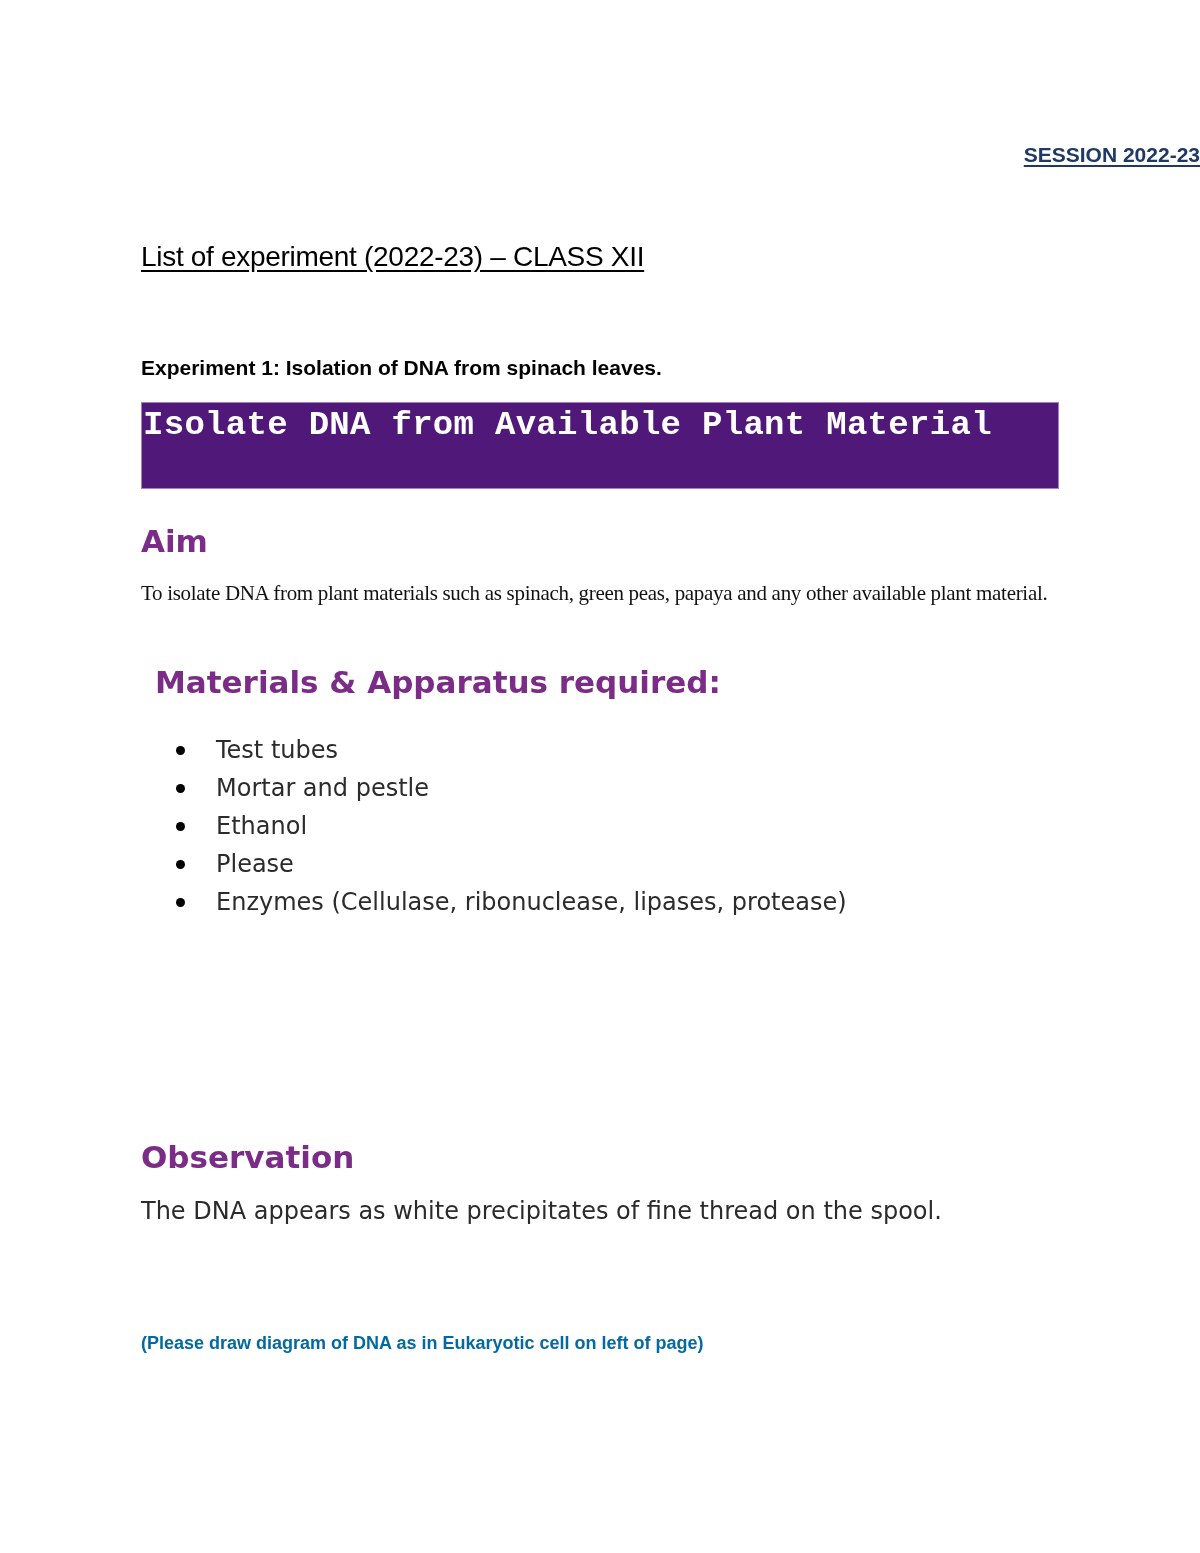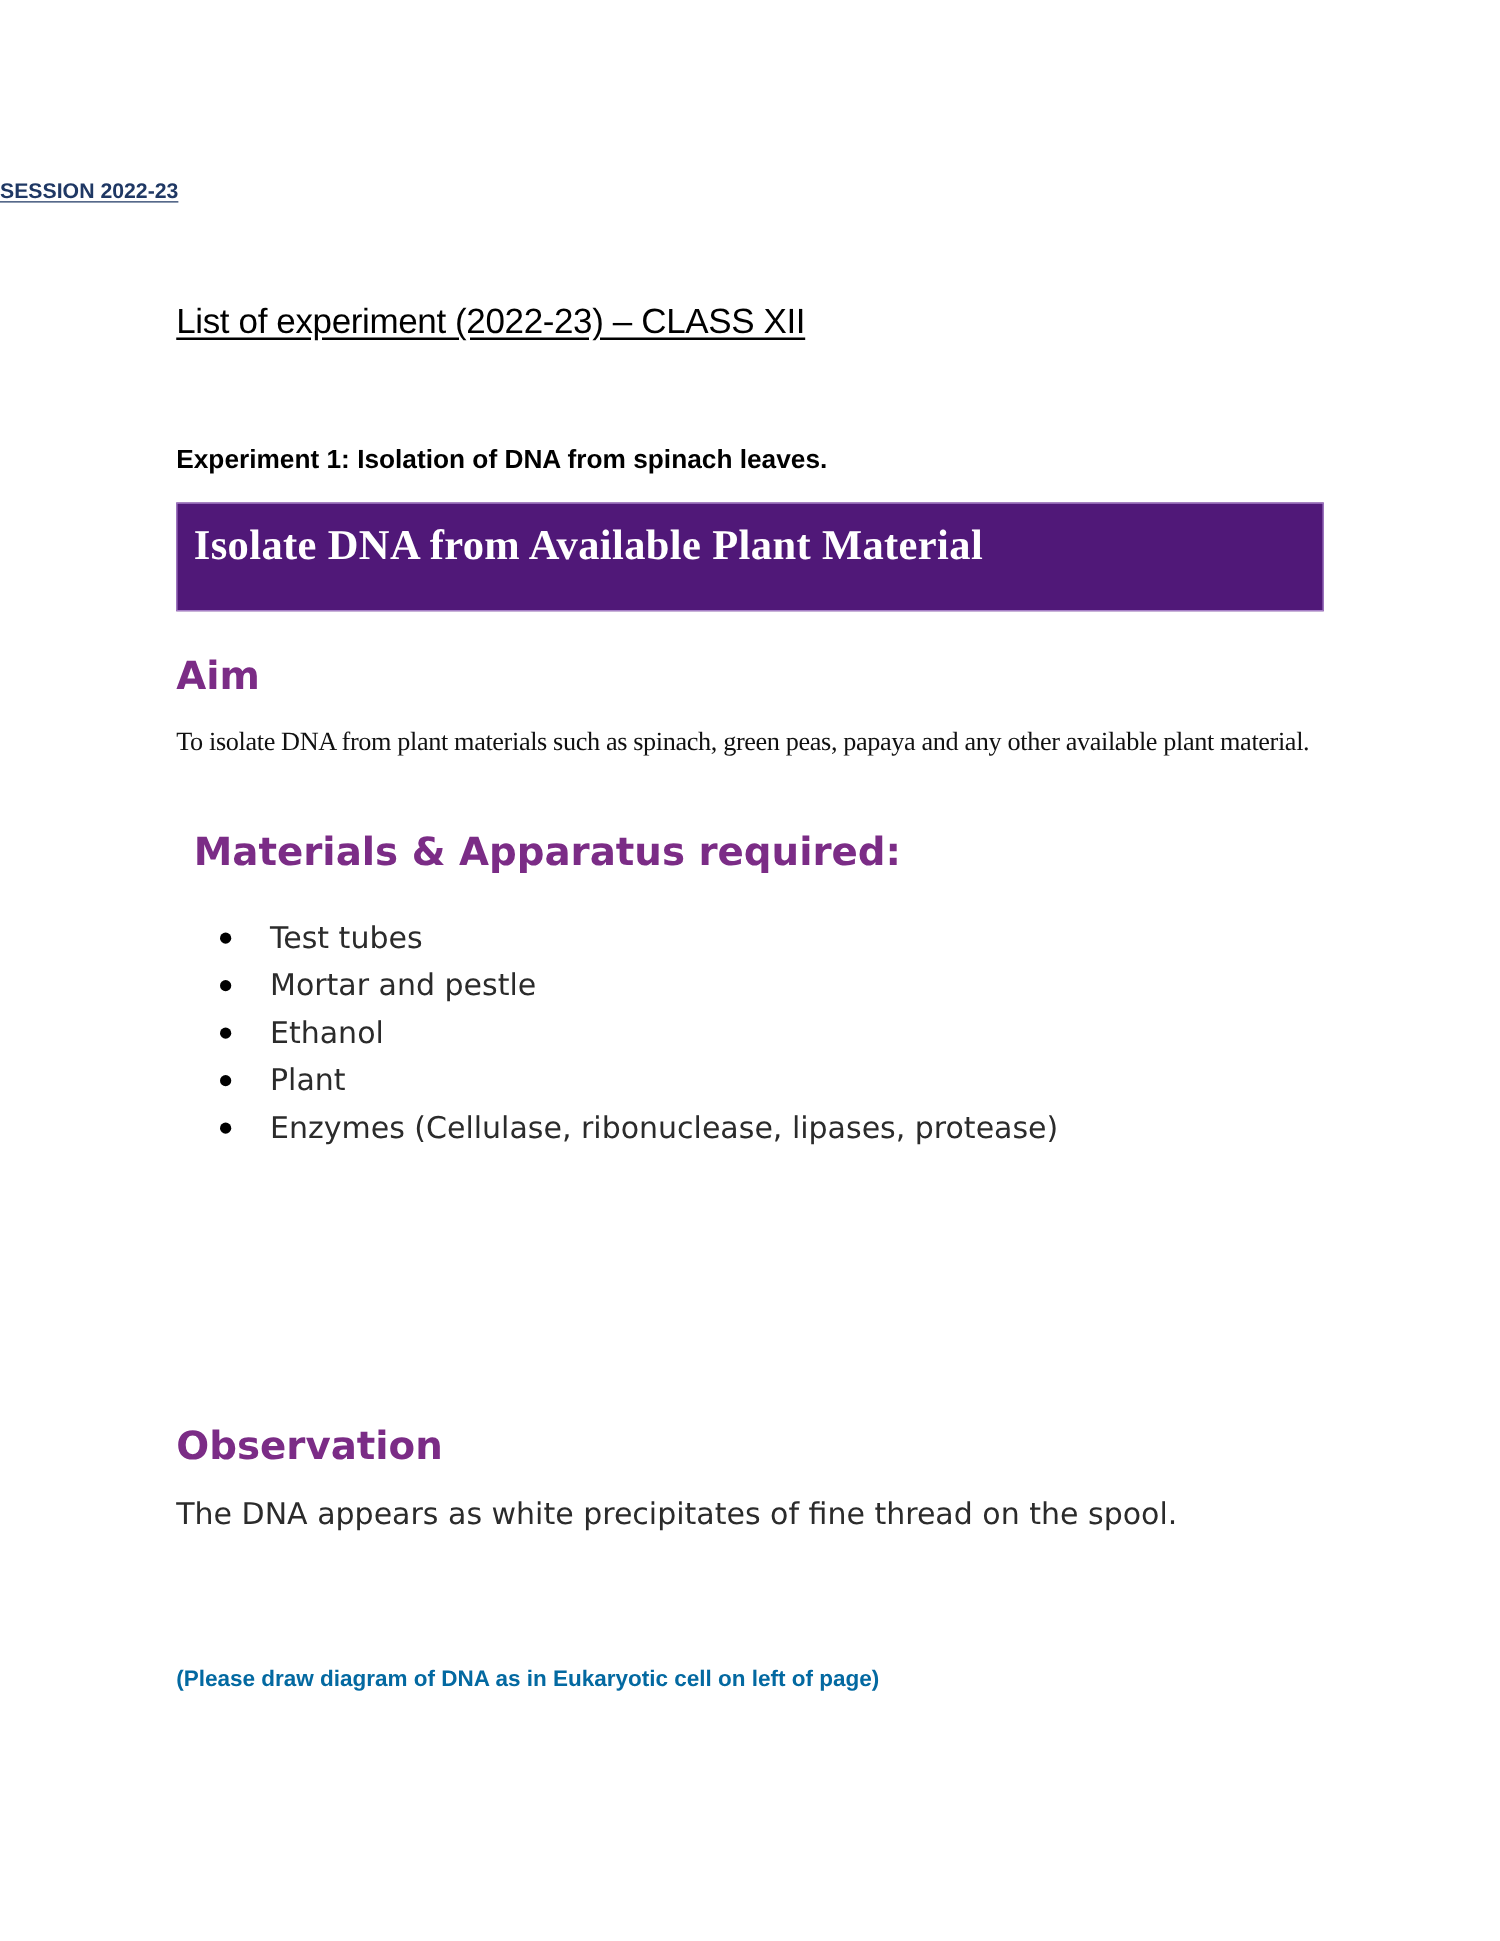--- a/index.html
+++ b/index.html
@@ -11,24 +11,24 @@
       width: 1200px;
       height: 1553px;
       position: relative;
       overflow: hidden;
       color: #000;
     }
     .abs { position: absolute; white-space: nowrap; }
 
     .session {
       left: 0; width: 1200px; top: 143px;
-      text-align: left;
+      text-align: right;
       font-family: "Liberation Sans", sans-serif;
       font-weight: bold;
-      font-size: 17px;
+      font-size: 21px;
       color: #1f3864;
       text-decoration: underline;
       text-underline-offset: 3px;
     }
     .list-title {
       left: 141px; top: 241px;
       font-family: "Liberation Sans", sans-serif;
       font-size: 28px;
       color: #000;
       text-decoration: underline;
@@ -44,23 +44,23 @@
     }
     .banner {
       left: 141px; top: 402px;
       width: 918px; height: 87px;
       background: #501878;
       border: 1px solid #a77fc7;
       box-sizing: border-box;
       white-space: normal;
     }
     .banner-text {
-      margin: 12px;
+      margin: 0;
       padding: 0 0 0 1px;
-      font-family: Liberation Serif, serif;
+      font-family: Liberation Mono, monospace;
       font-weight: bold;
       font-size: 34px;
       line-height: 44px;
       color: #ffffff;
       letter-spacing: 0.3px;
     }
     .h-purple {
       font-family: "DejaVu Sans", sans-serif;
       font-weight: bold;
       color: #7b2c86;
@@ -138,21 +138,21 @@
   <li>
       <span class="bullet"></span>
       <span>Mortar and pestle</span>
     </li>
   <li>
       <span class="bullet"></span>
       <span>Ethanol</span>
     </li>
   <li>
       <span class="bullet"></span>
-      <span>Plant</span>
+      <span>Please</span>
     </li>
   <li>
       <span class="bullet"></span>
       <span>Enzymes (Cellulase, ribonuclease, lipases, protease)</span>
     </li>
 </ul>
 
 <div class="abs h-purple obs-h">Observation</div>
 <div class="abs obs-text">The DNA appears as white precipitates of fine thread on the spool.</div>
 

